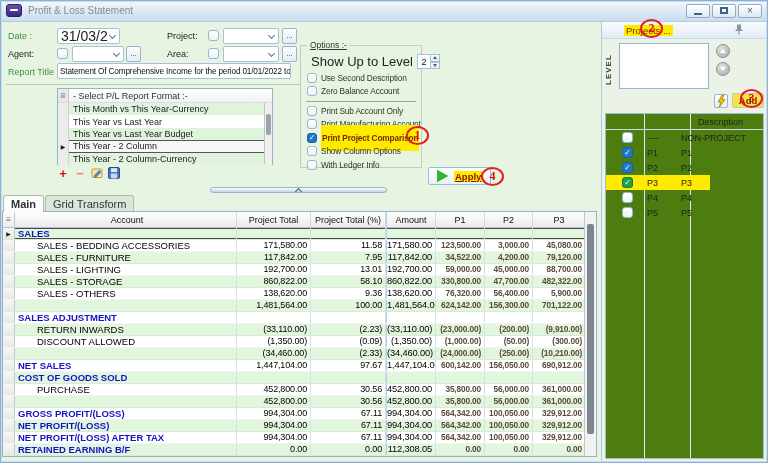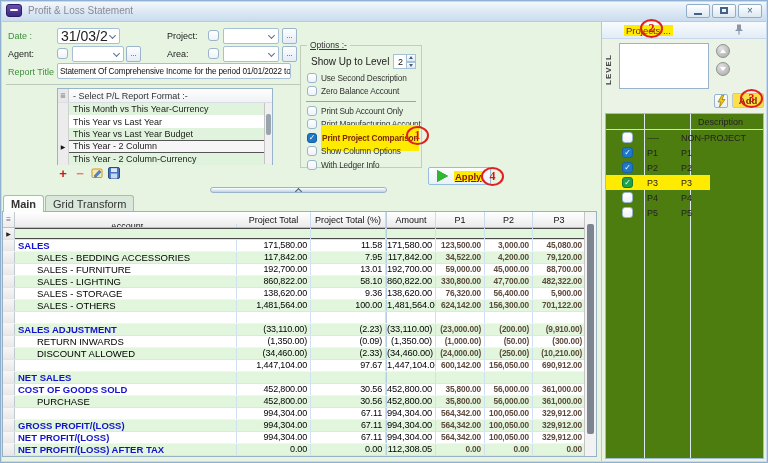--- a/index.html
+++ b/index.html
@@ -79,21 +79,21 @@
   
   .grid{position:absolute;left:2px;top:211px;width:595px;height:246px;background:#fff;border:1px solid #9ab0c4;font-size:9.5px;overflow:hidden;}
   .g-head{display:flex;height:16px;background:linear-gradient(#ffffff,#ebebeb);border-bottom:1px solid #b2c2d2;}
   .g-h{display:flex;align-items:center;justify-content:center;border-right:1px solid #c9dcec;font-size:9px;color:#111;overflow:hidden;white-space:nowrap;}
   .g-row{display:flex;height:12px;line-height:11px;border-bottom:1px solid rgba(90,140,90,0.08);}
   .g-row.alt{background:#e2f5dd;}
   .g-row.sel{box-shadow:inset 0 0 0 1px #4a4a4a;}
   .g-c{display:block;border-right:1px solid #cfe0ee;overflow:hidden;white-space:nowrap;height:100%;}
   .c-ind{width:12px;flex:none;background:linear-gradient(#f6f6f6,#e8e8e8);border-right:1px solid #c0c8d0;text-align:center;font-size:6px;color:#222;line-height:12px;}
   .g-head .c-ind{background:linear-gradient(#fcfcfc,#ececec);font-size:8px;color:#667;}
-  .c-acct{width:222px;flex:none;padding-left:3px;margin-top:12px;}
+  .c-acct{width:222px;flex:none;padding-left:3px;}
   .c-pt{width:74px;flex:none;}
   .c-pct{width:75px;flex:none;}
   .c-amt{width:50px;flex:none;border-left:1px solid #b7cde0;}
   .c-p1{width:49px;flex:none;}
   .c-p2{width:48px;flex:none;}
   .c-p3{width:53px;flex:none;}
   .num{text-align:right;padding-right:3px;font-size:9px;letter-spacing:-0.15px;color:#000;}
   .num.c-amt{font-size:9.3px;}
   .num.c-p1,.num.c-p2,.num.c-p3{font-size:8.3px;font-weight:bold;color:#5c4a3c;}
   .g-row.group .c-acct{color:#1212cc;font-weight:bold;}
@@ -230,21 +230,21 @@
           <rect x="0.5" y="0.5" width="11" height="11" rx="1.5" fill="#4a74c0" stroke="#2a4a88"></rect>
           <rect x="3" y="1.2" width="6" height="3.8" fill="#dce8f8"></rect>
           <rect x="2.8" y="6.5" width="6.4" height="5" fill="#c8d8f0"></rect>
         </svg>
     </span>
   </div>
 
   <div class="abs groupbox" style="left:300px;top:45px;width:122px;height:123px;">
     <span class="gb-label">Options :-</span>
     <div style="display:flex;align-items:center;gap:4px;padding:8px 0 0 10px;">
-      <span class="lbl" style="font-size:10px;">Show Up to Level</span>
+      <span class="lbl" style="font-size:13px;">Show Up to Level</span>
       <span class="spin">
         <span class="spin-val">2</span>
         <span class="spin-arrows">
           <span class="spin-btn">
               <span class="tri-up"></span>
             </span>
           <span class="spin-btn">
               <span class="tri-dn"></span>
             </span>
         </span>

